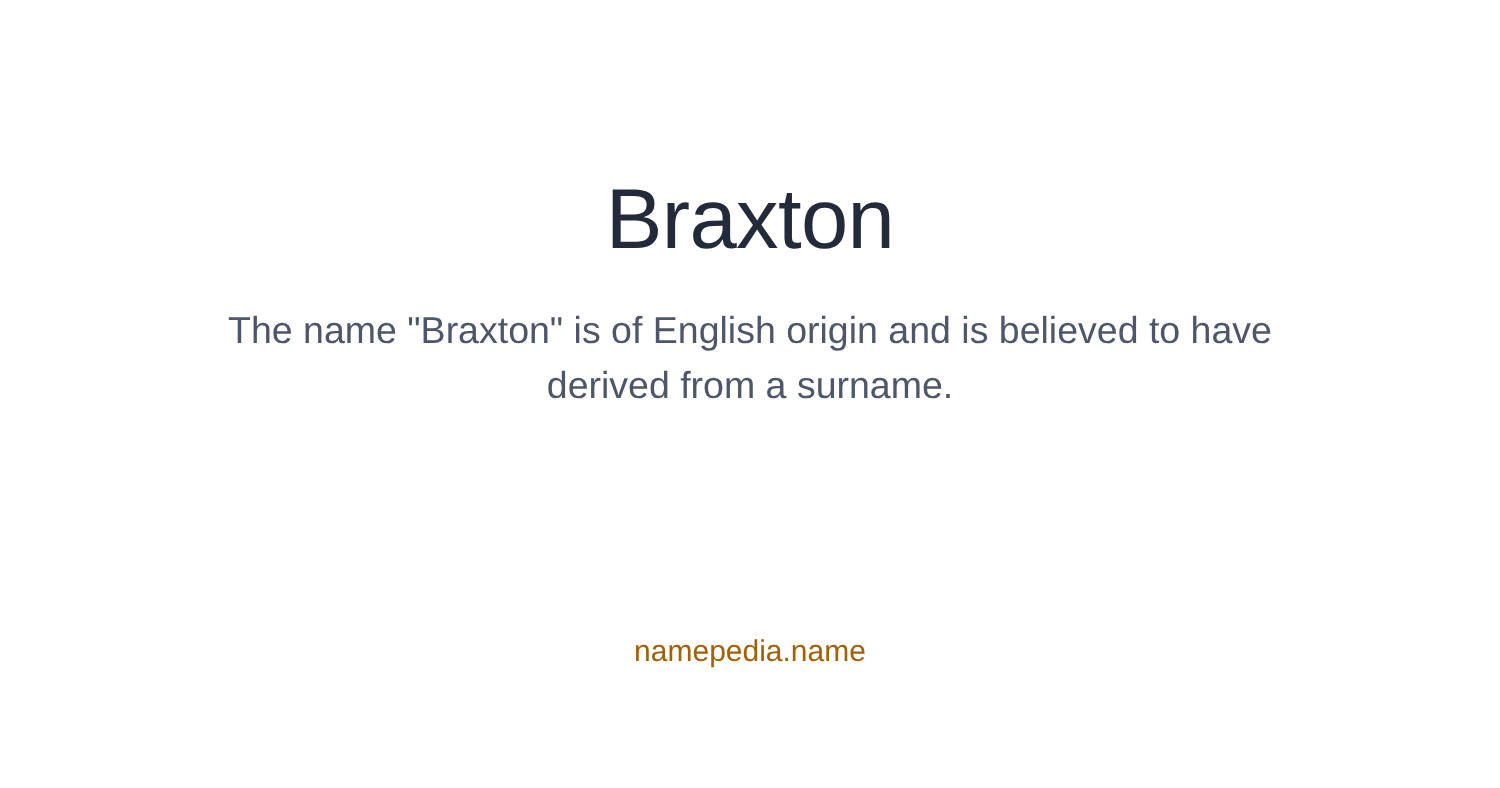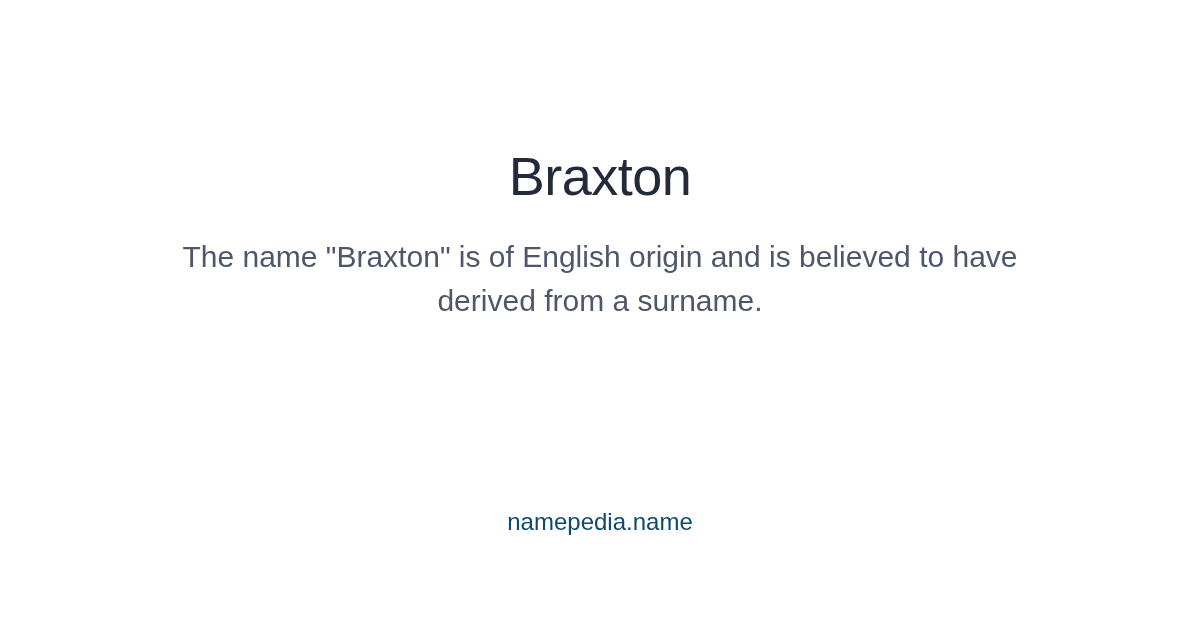--- a/index.html
+++ b/index.html
@@ -39,21 +39,21 @@
     display: flex;
     flex-direction: column;
     align-items: center;
     justify-content: center;
     padding: 0 90px;
     box-sizing: border-box;
   }
 
   .name-title {
     margin: 0;
-    font-size: 54px;
+    font-size: 68px;
     line-height: 1.08;
     font-weight: 400;
     letter-spacing: -0.5px;
     color: #232b3a;
     text-align: center;
     white-space: nowrap;
   }
 
   .name-description {
     margin: 30px 0 0 0;
@@ -73,21 +73,21 @@
     width: 1200px;
     display: flex;
     justify-content: center;
     align-items: center;
   }
 
   .brand-link {
     font-size: 24px;
     line-height: 34px;
     font-weight: 400;
-    color: #0c4a6e;
+    color: #a16207;
     text-decoration: none;
     text-align: center;
     cursor: pointer;
   }
 </style>
 </head>
 <body>
 
 <div class="og-card">
 

